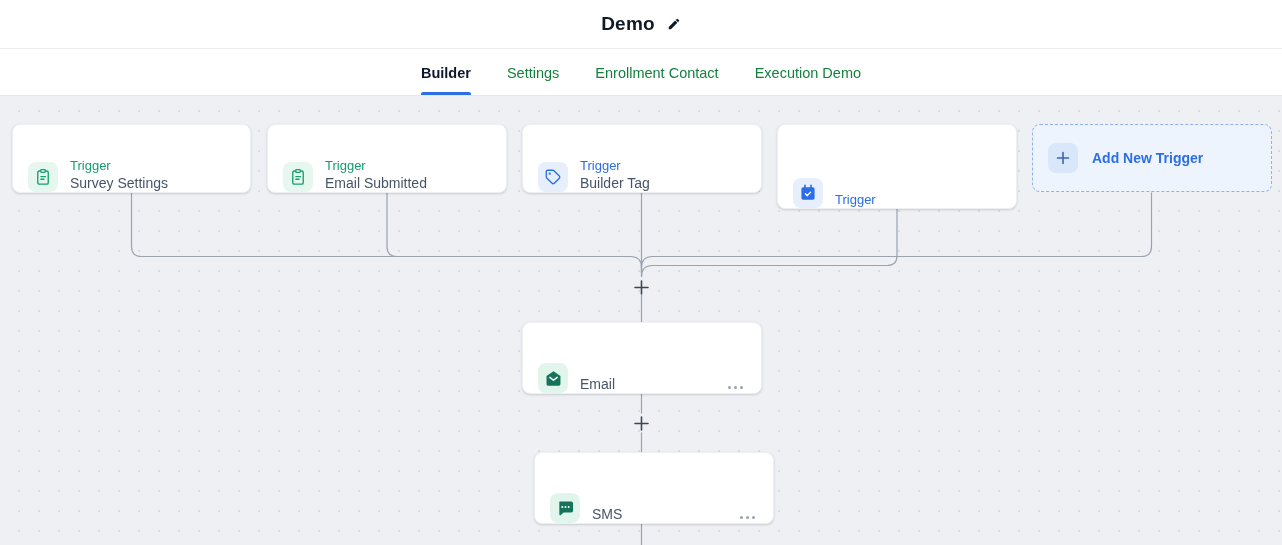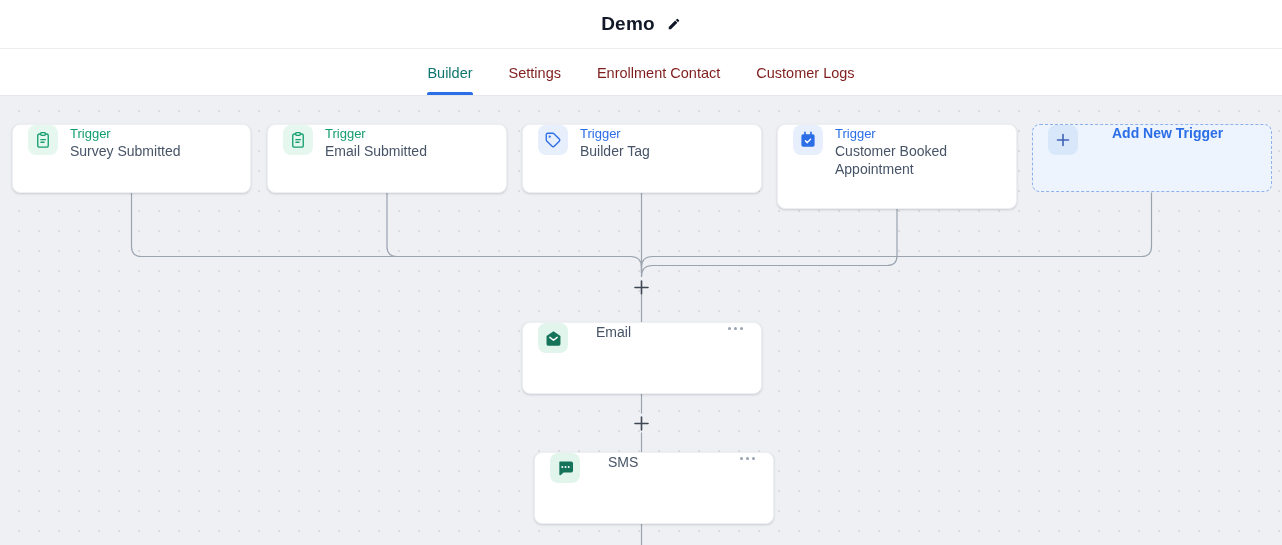--- a/index.html
+++ b/index.html
@@ -8,52 +8,52 @@
 
   
   .header { height:49px; background:#fff; border-bottom:1px solid #ebedf0;
     display:flex; align-items:center; justify-content:center; gap:12px; }
   .header .title { font-size:19px; font-weight:700; color:#111827; letter-spacing:.2px; }
   .header .pencil { width:14px; height:14px; cursor:pointer; display:flex; }
 
   
   .tabbar { height:47px; background:#fff; border-bottom:1px solid #e4e7ec;
     display:flex; align-items:stretch; justify-content:center; gap:36px; }
-  .tab { display:flex; align-items:center; font-size:14.5px; color:#7f1d1d;
+  .tab { display:flex; align-items:center; font-size:14.5px; color:#15803d;
     cursor:pointer; position:relative; padding-top:2px; }
-  .tab.active { color:#0f766e; font-weight:400; }
+  .tab.active { color:#0f172a; font-weight:700; }
   .tab.active::after { content:""; position:absolute; left:0; right:0; bottom:0;
     height:3px; background:#2b6ee6; border-radius:2px 2px 0 0; }
 
   
   .canvas { position:relative; width:1282px; height:449px; background:#eef0f4;
     background-image:radial-gradient(#d8dbe1 1.15px, transparent 1.3px);
     background-size:20px 20px; background-position:9px 5px; }
   .wires { position:absolute; inset:0; pointer-events:none; }
 
   .node { position:absolute; background:#fff; border:1px solid #edeff2;
     border-radius:8px; box-shadow:0 1px 3px rgba(16,24,40,.10), 0 1px 2px rgba(16,24,40,.06);
-    display:flex; align-items:flex-start; padding:0 18px 0 15px; cursor:pointer; }
+    display:flex; align-items:flex-end; padding:0 18px 0 15px; cursor:pointer; }
   .iconbox { width:30px; height:30px; border-radius:8px; flex:0 0 30px;
     display:flex; align-items:center; justify-content:center; }
   .iconbox.green { background:#e6f7ef; }
   .iconbox.blue  { background:#e7eefc; }
   .iconbox.mint  { background:#e2f5ec; }
   .iconbox.addbg { background:#d9e7fa; }
   .node .txt { margin-left:12px; min-width:0; }
   .node .t-label { font-size:13px; font-weight:500; line-height:17px; }
   .t-label.green { color:#149e6e; }
   .t-label.blue  { color:#2b6ee6; }
   .node .t-name { font-size:14px; color:#475467; line-height:18px; }
 
   .addnode { position:absolute; background:#edf4fe; border:1px dashed #8fb0ee;
-    border-radius:8px; display:flex; padding:0 18px 0 15px; cursor:pointer;gap:20px; }
+    border-radius:8px; display:flex; align-items:center; padding:0 18px 0 15px; cursor:pointer; }
   .addnode .addlabel { margin-left:14px; font-size:14px; font-weight:700; color:#2b6ee6; }
 
-  .action { position:absolute; width:240px; height:72px;gap:16px; }
+  .action { position:absolute; width:240px; height:72px; }
   .action .t-name { font-size:14px; }
   .dots { margin-left:auto; display:flex; gap:3px; cursor:pointer; padding:4px 0; }
   .dots i { width:3px; height:3px; border-radius:50%; background:#98a2b3; display:block; }
 
   .plusbtn { position:absolute; width:16px; height:16px; display:flex;
     align-items:center; justify-content:center; cursor:pointer; }
 </style>
 </head>
 <body>
 
@@ -70,21 +70,21 @@
   <div class="tab active">
       <span>Builder</span>
     </div>
   <div class="tab">
       <span>Settings</span>
     </div>
   <div class="tab">
       <span>Enrollment Contact</span>
     </div>
   <div class="tab">
-      <span>Customer Logs</span>
+      <span>Execution Demo</span>
     </div>
 </div>
 
 <div class="canvas">
 
   <svg class="wires" width="1282" height="449">
     <g fill="none" stroke="#9ba3af" stroke-width="1.2">
       <path d="M131.5 97 V150.5 Q131.5 160.5 141.5 160.5 H630.5 Q641.5 160.5 641.5 171.5 V177"></path>
       <path d="M387 97 V150.5 Q387 160.5 397 160.5"></path>
       <path d="M641.5 97 V181"></path>
@@ -100,21 +100,21 @@
   <div class="node" style="left:12px; top:28px; width:239px; height:69px;">
     <span class="iconbox green">
       <svg width="18" height="18" viewBox="0 0 24 24" fill="none" stroke="#16a06f" stroke-width="1.8" stroke-linecap="round" stroke-linejoin="round">
         <rect x="5" y="4" width="14" height="17.5" rx="2"></rect>
         <rect x="9" y="2.2" width="6" height="3.6" rx="1" fill="#e6f7ef"></rect>
         <path d="M9.2 11.5h6M9.2 15h4.2"></path>
       </svg>
     </span>
     <span class="txt">
       <div class="t-label green">Trigger</div>
-      <div class="t-name">Survey Submitted</div>
+      <div class="t-name">Survey Settings</div>
     </span>
   </div>
 
   <div class="node" style="left:267px; top:28px; width:240px; height:69px;">
     <span class="iconbox green">
       <svg width="18" height="18" viewBox="0 0 24 24" fill="none" stroke="#16a06f" stroke-width="1.8" stroke-linecap="round" stroke-linejoin="round">
         <rect x="5" y="4" width="14" height="17.5" rx="2"></rect>
         <rect x="9" y="2.2" width="6" height="3.6" rx="1" fill="#e6f7ef"></rect>
         <path d="M9.2 11.5h6M9.2 15h4.2"></path>
       </svg>
@@ -141,21 +141,20 @@
   <div class="node" style="left:777px; top:28px; width:240px; height:85px;">
     <span class="iconbox blue">
       <svg width="18" height="18" viewBox="0 0 24 24">
         <path d="M8 1.8v3.4M16 1.8v3.4" stroke="#2b6ee6" stroke-width="2.2" stroke-linecap="round" fill="none"></path>
         <rect x="3.2" y="4.4" width="17.6" height="16.6" rx="2.4" fill="#2b6ee6"></rect>
         <path d="M8.6 13.1l2.4 2.4 4.4-4.5" stroke="#fff" stroke-width="1.9" stroke-linecap="round" stroke-linejoin="round" fill="none"></path>
       </svg>
     </span>
     <span class="txt" style="max-width:128px;">
       <div class="t-label blue">Trigger</div>
-      <div class="t-name">Customer Booked Appointment</div>
     </span>
   </div>
 
   <div class="addnode" style="left:1032px; top:28px; width:240px; height:68px;">
     <span class="iconbox addbg">
       <svg width="16" height="16" viewBox="0 0 16 16" fill="none" stroke="#3f62b5" stroke-width="1.6" stroke-linecap="round">
         <path d="M8 2.5v11M2.5 8h11"></path>
       </svg>
     </span>
     <span class="addlabel">Add New Trigger</span>

